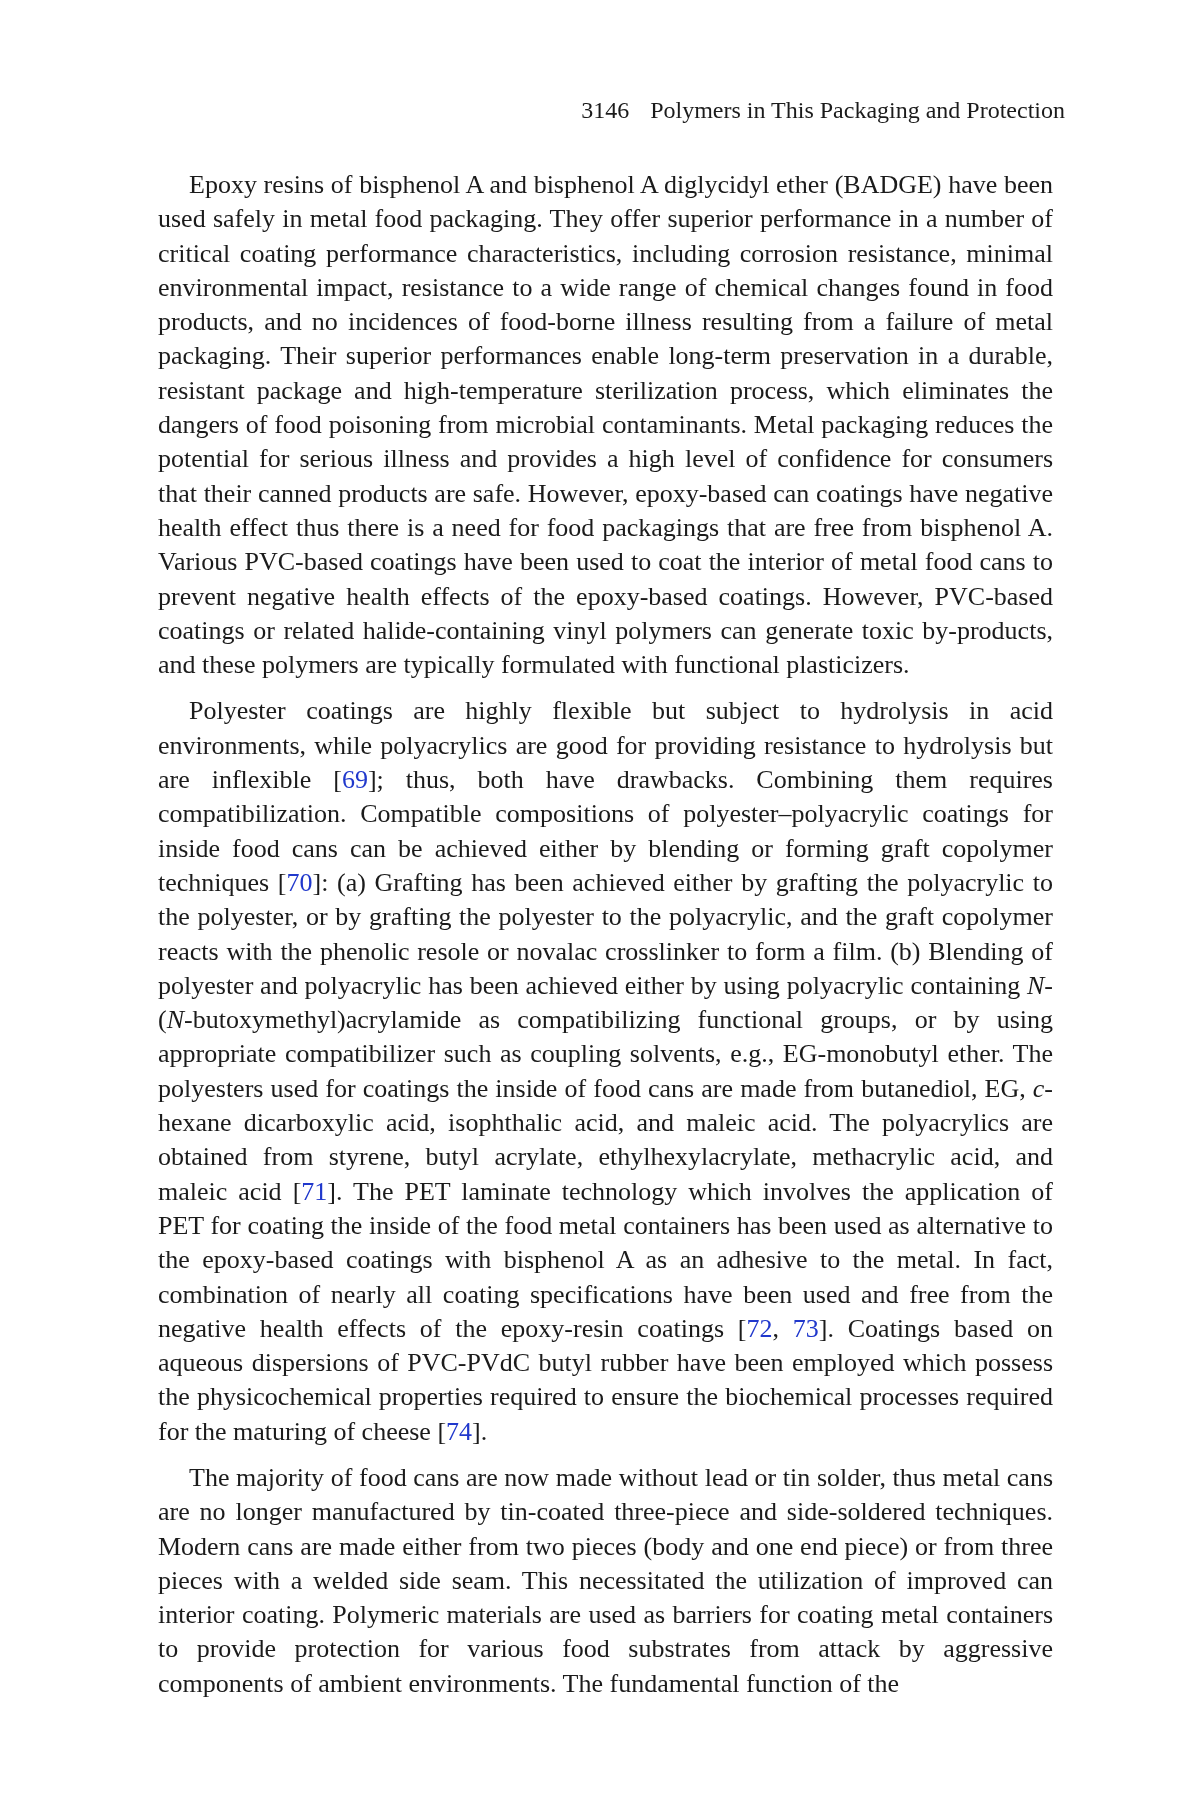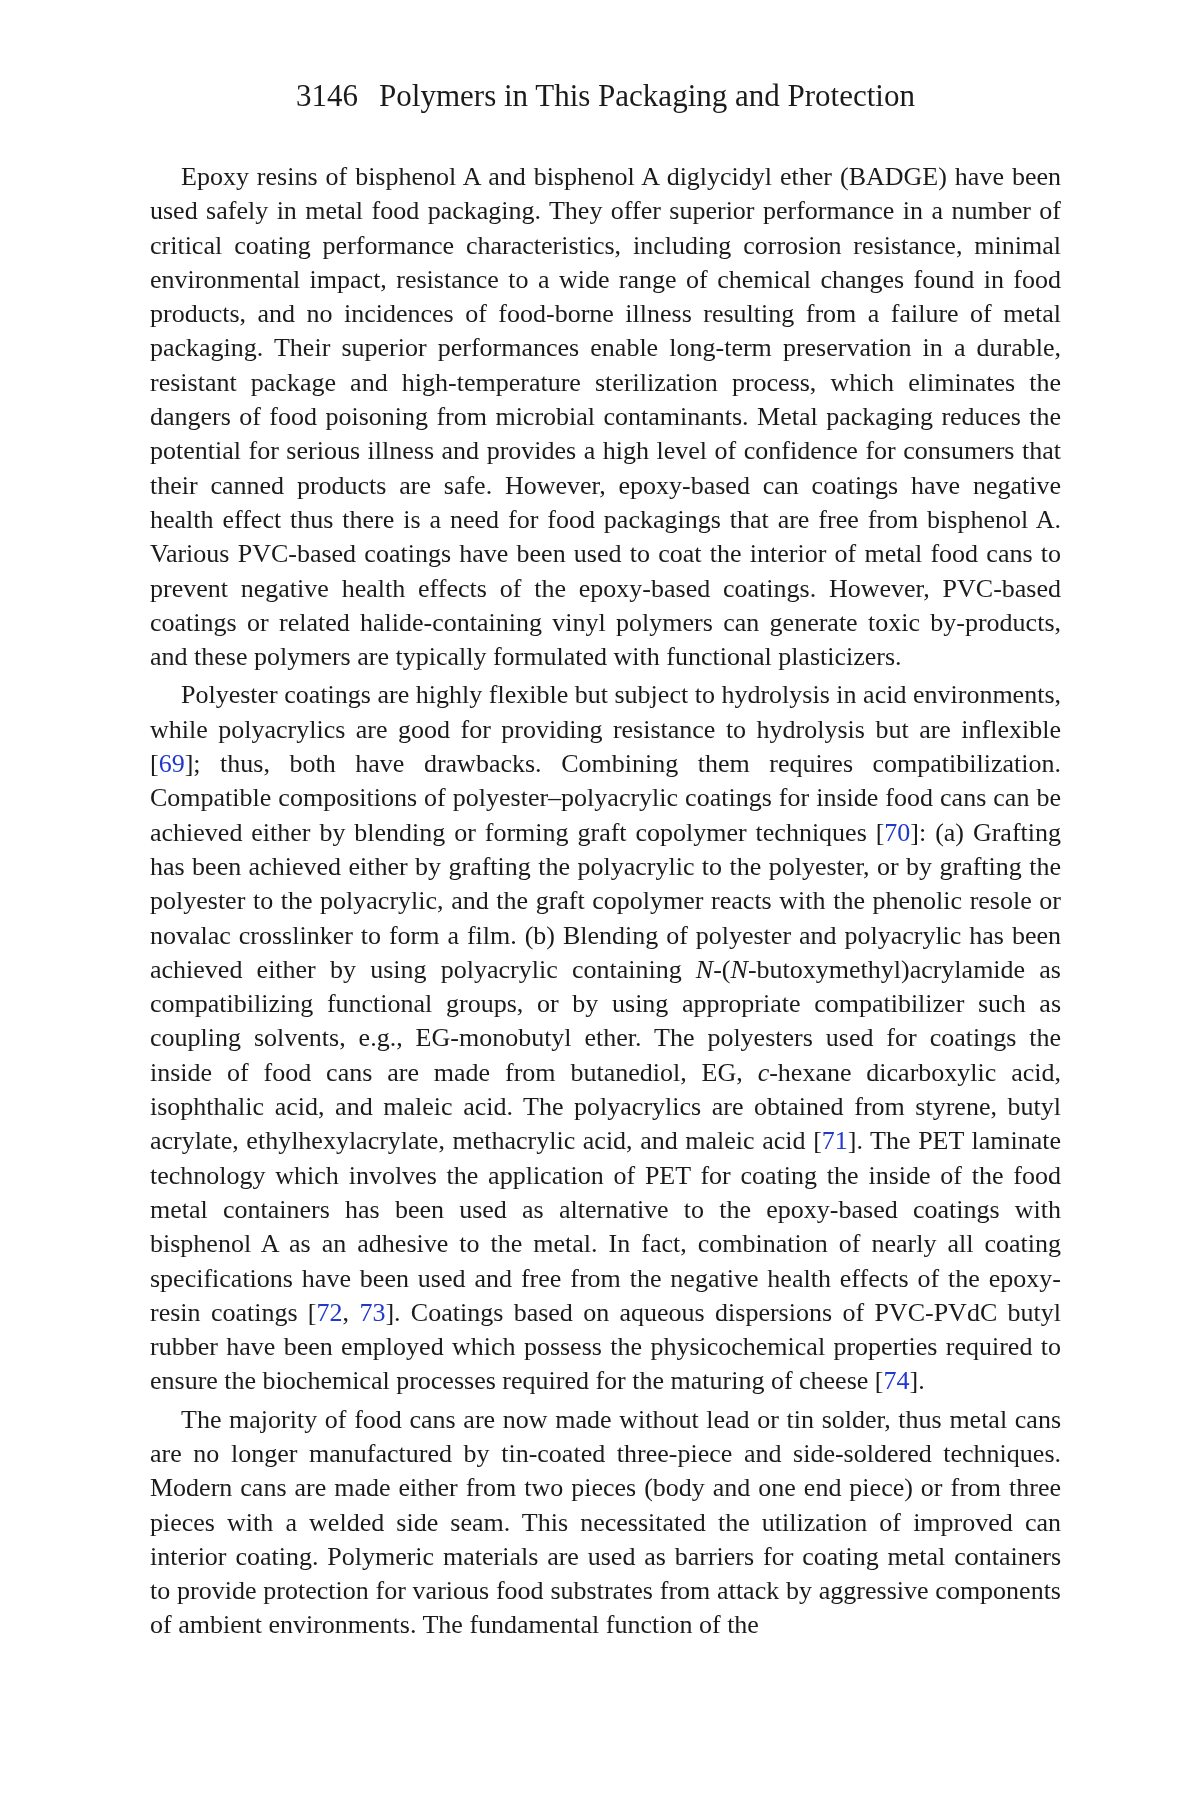--- a/index.html
+++ b/index.html
@@ -14,46 +14,46 @@
     height:1800px;
     margin:0 auto;
     background:var(--bg);
     font-family:"Liberation Serif","DejaVu Serif",serif;
     color:var(--ink);
     overflow:hidden;
   }
   .running-head{
     position:absolute;
     left:146px;
-    top:80px;
+    top:98px;
     width:919px;
     display:flex;
-    justify-content:center;
+    justify-content:flex-end;
     align-items:baseline;
-    font-size:31px;
+    font-size:24px;
     line-height:1;
     white-space:nowrap;
   }
   .chapter-heading{
     display:flex;
     gap:21px;
   }
   .body-text{
     position:absolute;
     left:146px;
     top:156px;
     width:919px;
     font-size:26px;
     line-height:34.3px;
     text-align:justify;
     hyphens:auto;
     -webkit-hyphens:auto;
   }
   .body-text p{
-    margin:4px;
+    margin:12px;
     padding:0;
     text-indent:31px;
   }
   .body-text em{
     font-style:italic;
   }
   a.ref{
     color:var(--link);
     text-decoration:none;
     cursor:pointer;

